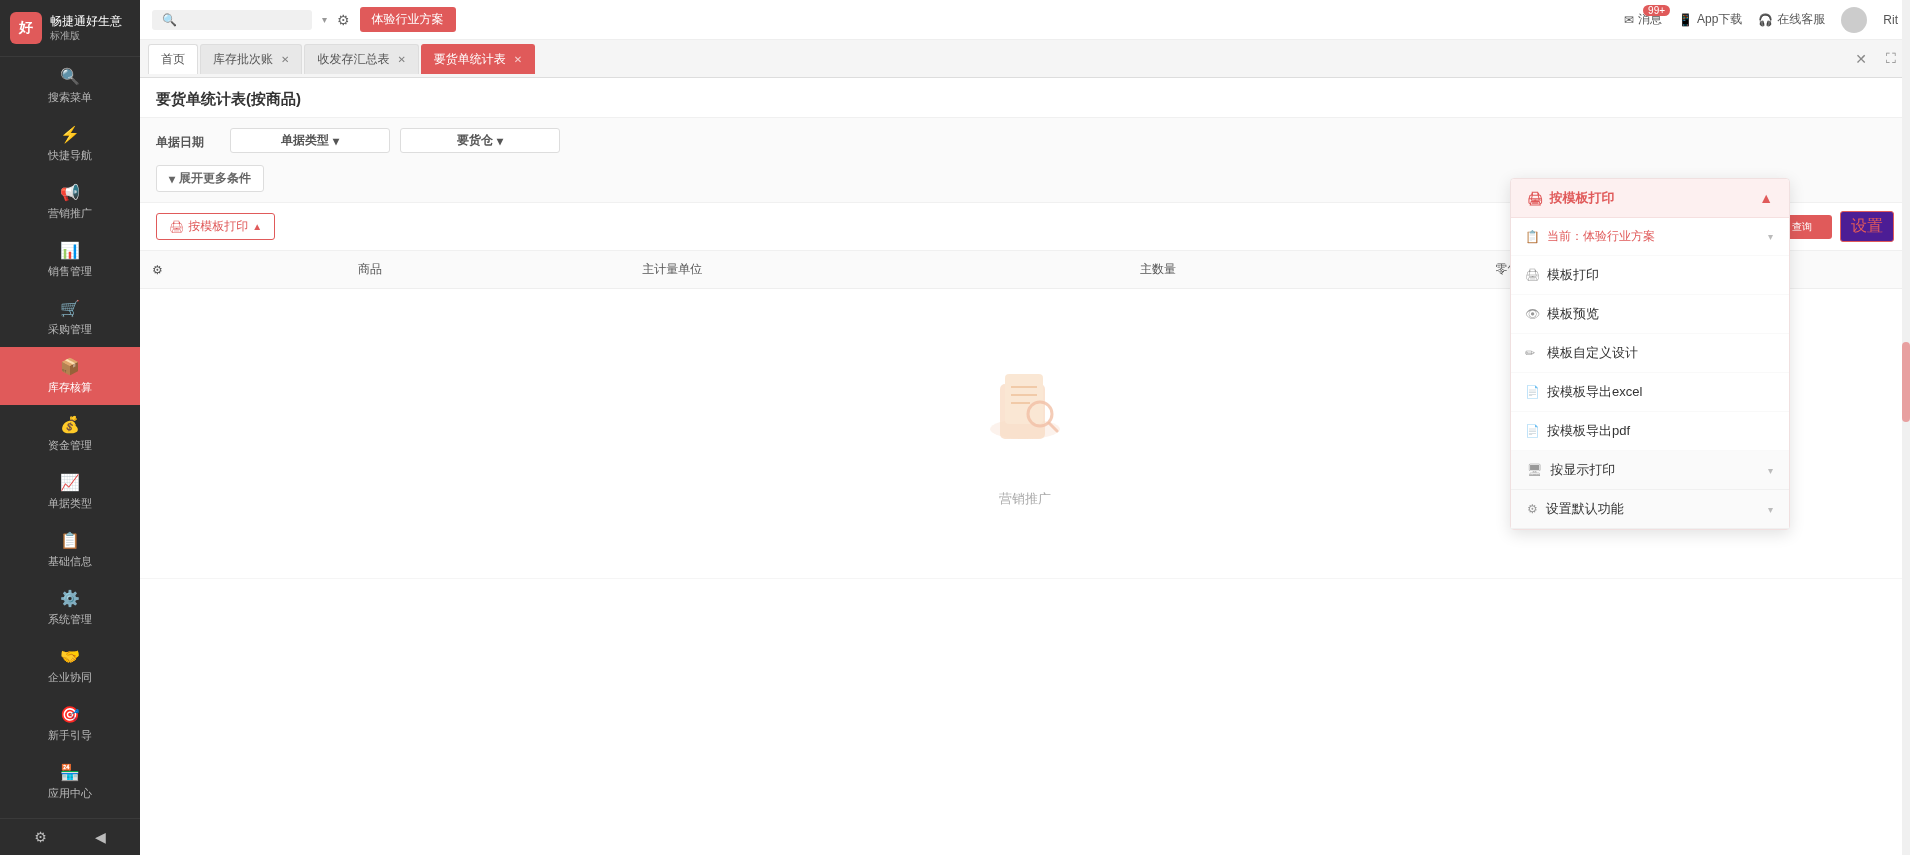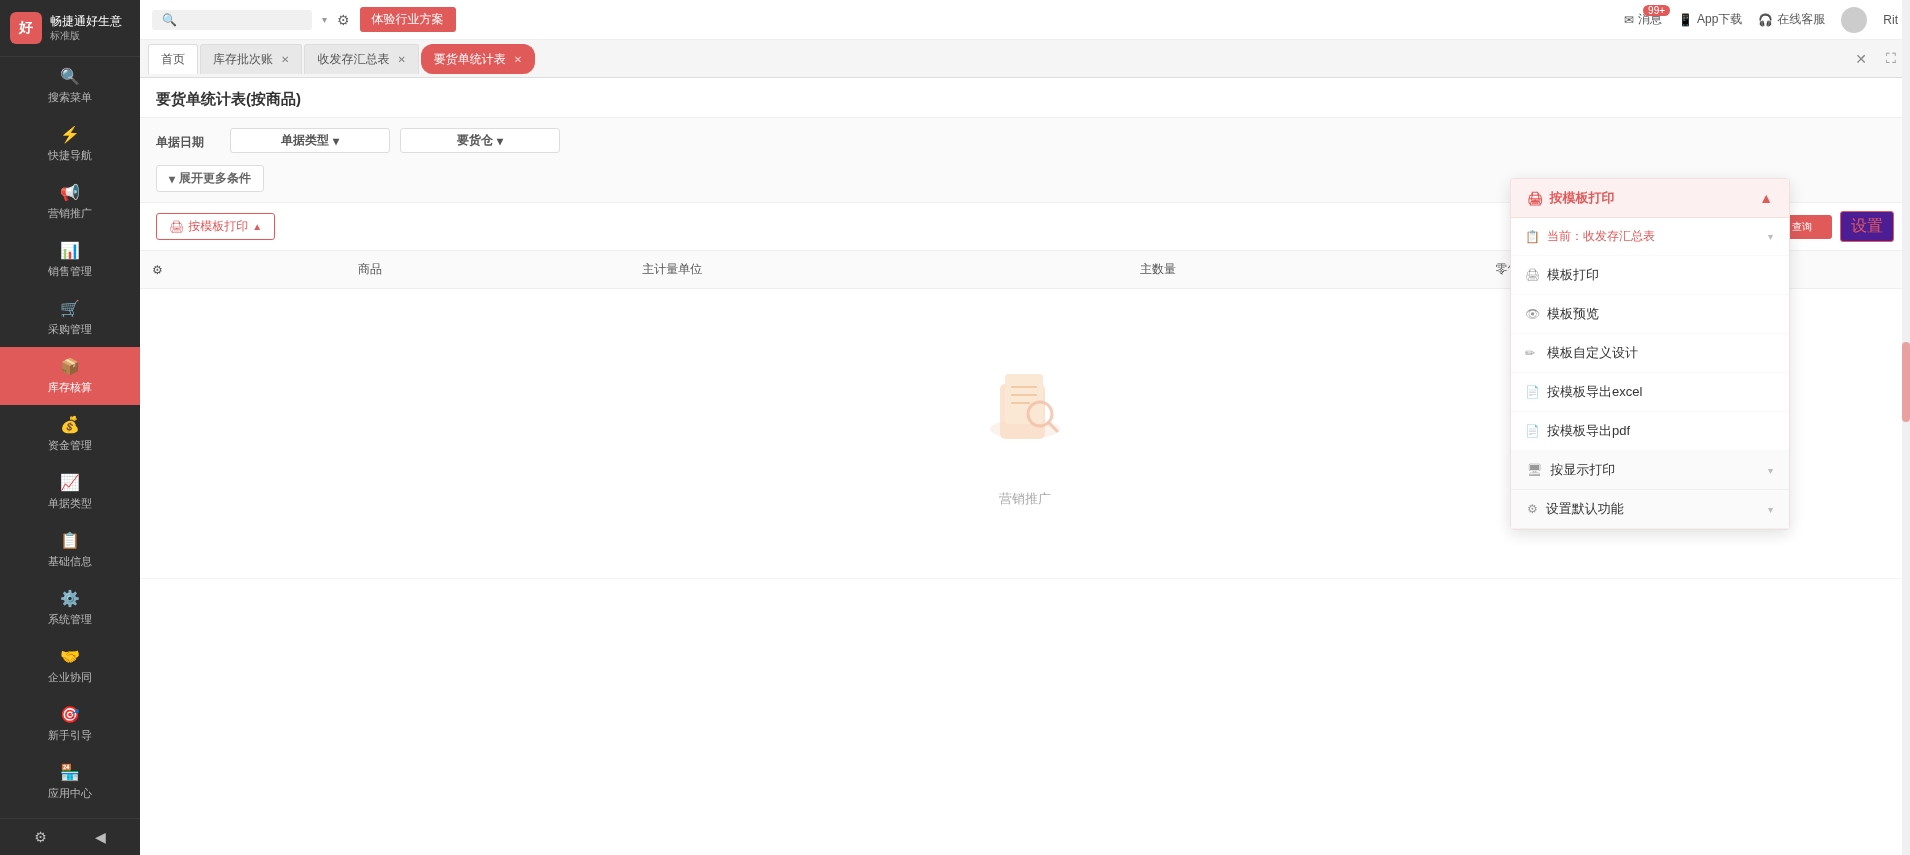--- a/index.html
+++ b/index.html
@@ -36,21 +36,21 @@
     .topbar-msg { display: flex; align-items: center; gap: 4px; color: #555; font-size: 12px; cursor: pointer; position: relative; }
     .topbar-badge { background: #e05a5a; color: white; border-radius: 10px; padding: 0 5px; font-size: 10px; position: absolute; top: -6px; right: -8px; }
     .topbar-app { display: flex; align-items: center; gap: 4px; color: #555; font-size: 12px; cursor: pointer; }
     .topbar-service { display: flex; align-items: center; gap: 4px; color: #555; font-size: 12px; cursor: pointer; }
     .topbar-avatar { width: 26px; height: 26px; background: #ccc; border-radius: 50%; }
     .topbar-username { color: #555; font-size: 12px; }
 
     
     .tabbar { background: #f5f5f5; height: 38px; display: flex; align-items: center; padding: 0 8px; border-bottom: 1px solid #ddd; flex-shrink: 0; gap: 2px; }
     .tab { height: 30px; padding: 0 12px; display: flex; align-items: center; gap: 6px; font-size: 12px; cursor: pointer; border-radius: 3px 3px 0 0; background: #e8e8e8; color: #555; border: 1px solid #ddd; border-bottom: none; }
-    .tab.active { background: #e05a5a; color: white; border-color: #e05a5a; border-radius: 12px; }
+    .tab.active { background: #e05a5a; color: white; border-color: #e05a5a; }
     .tab .close { font-size: 10px; color: inherit; opacity: 0.7; margin-left: 2px; }
     .tab.home { background: #fff; }
     .tab-right { margin-left: auto; display: flex; gap: 8px; }
     .tab-action { width: 22px; height: 22px; display: flex; align-items: center; justify-content: center; cursor: pointer; color: #888; font-size: 14px; }
 
     
     .content { flex: 1; background: #fff; overflow: hidden; display: flex; flex-direction: column; position: relative; }
 
     
     .page-header { padding: 12px 16px 8px; border-bottom: 1px solid #f0f0f0; flex-shrink: 0; }
@@ -320,21 +320,21 @@
     <div class="print-dropdown">
       <div class="print-dropdown-header">
         <div class="print-dropdown-title">
           <span>🖨</span>
           <span>按模板打印</span>
         </div>
         <span class="print-dropdown-close">▲</span>
       </div>
       <div class="print-dropdown-item">
         <span class="item-icon">📋</span>
-        <span class="current-label">当前：收发存汇总表</span>
+        <span class="current-label">当前：体验行业方案</span>
         <span class="item-arrow">▾</span>
       </div>
 
       <div id="print-items-container">
           <div class="print-dropdown-item">
             <span class="item-icon">🖨</span>
             <span>模板打印</span>
           </div>
           <div class="print-dropdown-item">
             <span class="item-icon">👁</span>

